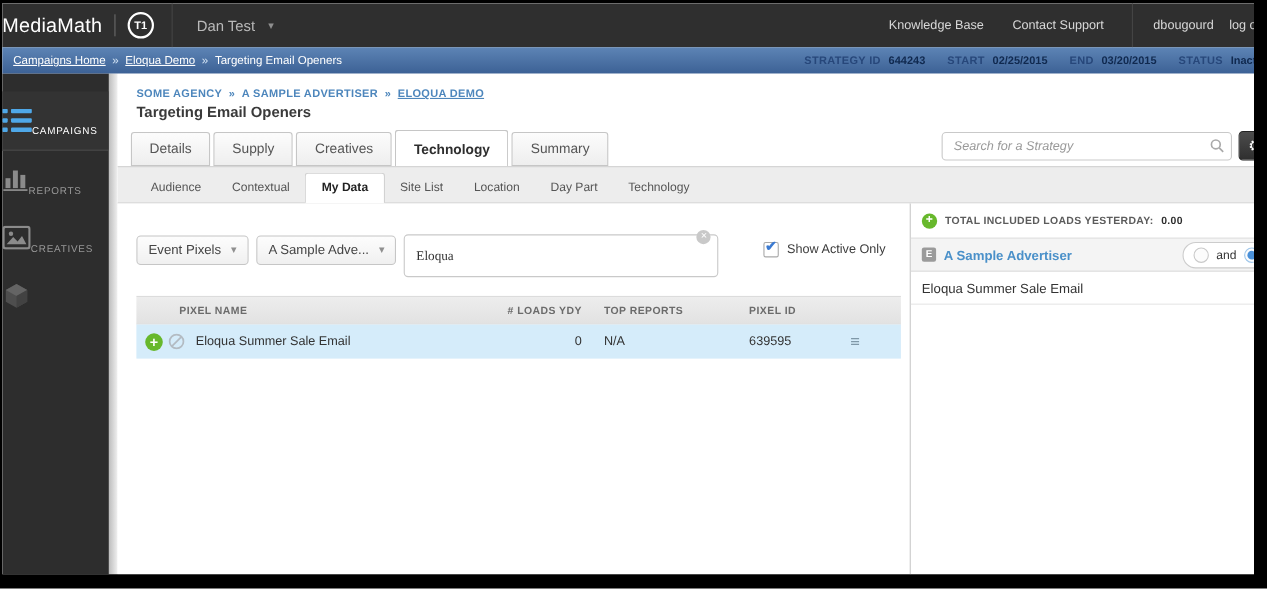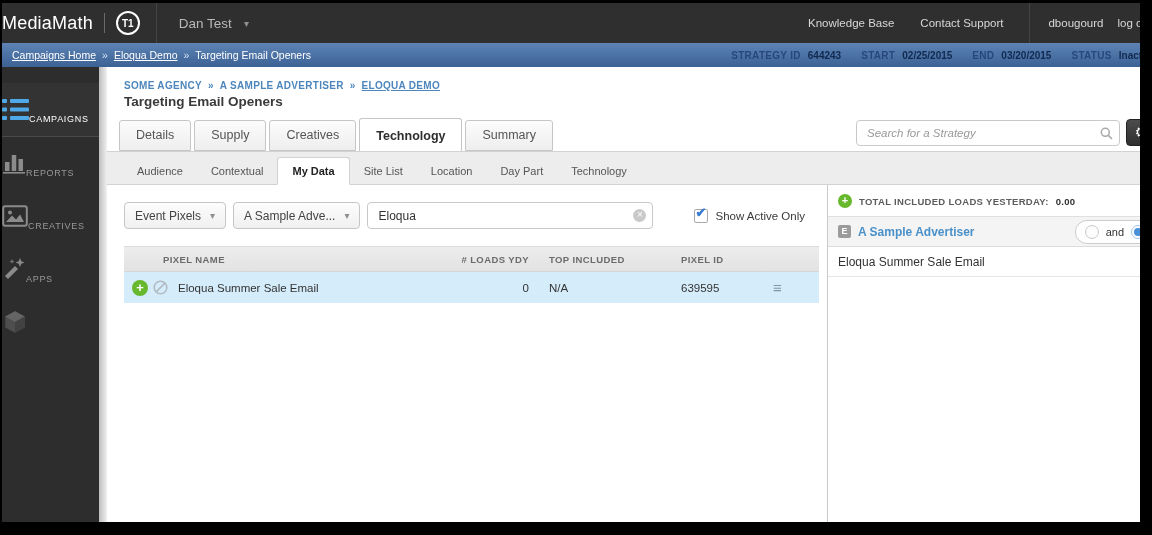--- a/index.html
+++ b/index.html
@@ -84,23 +84,23 @@
 
   
   .split { flex:1; display:flex; min-height:0; }
   .left-pane { flex:1; min-width:0; padding:17px 8px 0 17px; background:#fff; }
   .filter-row { display:flex; align-items:center; }
   .dropdown-btn { border:1px solid #c6c6c6; background:linear-gradient(#fdfdfd,#f0f0f0);
                   border-radius:4px; font-size:12px; color:#444; height:27px;
                   padding:0 10px; display:flex; align-items:center; gap:9px;
                   margin-right:7px; cursor:pointer; white-space:nowrap; }
   .pixel-search { position:relative; width:286px; }
-  .pixel-search input { width:100%; height:27px; border:1px solid #c9c9c9; border-radius:4px;
+  .pixel-search input { width:100%; height:39px; border:1px solid #c9c9c9; border-radius:4px;
                         padding:0 26px 0 10px; font-size:12px; color:#333;
-                        font-family:Liberation Sans, sans-serif; }
+                        font-family:Liberation Serif, serif;margin-top:11px; }
   .clear-btn { position:absolute; right:7px; top:7px; width:13px; height:13px; border-radius:50%;
                background:#c9c9c9; color:#fff; font-size:10px; line-height:12px;
                text-align:center; cursor:pointer; }
   .show-active { margin-left:auto; margin-right:14px; display:flex; align-items:center;
                  gap:8px; font-size:11.5px; color:#3b3b3b; }
   .checkbox { position:relative; width:14px; height:14px; background:#fff;
               border:1px solid #a9a9a9; border-radius:2px; cursor:pointer; }
   .checkbox .check { position:absolute; top:-5px; left:1px; color:#3b7ad1;
                      font-weight:700; font-size:13px; }
 
@@ -225,30 +225,20 @@
           <svg width="26" height="22" viewBox="0 0 26 22">
               <rect x="1.2" y="1.2" width="23.6" height="19.6" rx="2" fill="none" stroke="#8b8b8b" stroke-width="2"></rect>
               <circle cx="8" cy="7.5" r="2" fill="#8b8b8b"></circle>
               <path d="M4 17 L10 10.5 L14 14.5 L18 9.5 L22 17 Z" fill="#8b8b8b"></path>
             </svg>
         </span>
         <span class="side-label">CREATIVES</span>
       </div>
       <div class="side-item">
         <span class="icon-box">
-          <svg width="24" height="24" viewBox="0 0 24 24">
-              <path d="M3 19 L13 9 L16 12 L6 22 Z" fill="#8b8b8b"></path>
-              <path d="M18 1 L19.3 4.2 L22.5 5.5 L19.3 6.8 L18 10 L16.7 6.8 L13.5 5.5 L16.7 4.2 Z" fill="#8b8b8b"></path>
-              <path d="M10 2 L10.7 3.8 L12.5 4.5 L10.7 5.2 L10 7 L9.3 5.2 L7.5 4.5 L9.3 3.8 Z" fill="#777"></path>
-            </svg>
-        </span>
-        <span class="side-label">APPS</span>
-      </div>
-      <div class="side-item">
-        <span class="icon-box">
           <svg width="26" height="26" viewBox="0 0 24 24">
               <path d="M12 2 L21 7 V17 L12 22 L3 17 V7 Z" fill="#4e4e4e"></path>
               <path d="M12 2 L21 7 L12 12 L3 7 Z" fill="#646464"></path>
               <path d="M12 12 L21 7 V17 L12 22 Z" fill="#424242"></path>
             </svg>
         </span>
       </div>
     </nav>
 
     <div class="gutter"></div>
@@ -316,21 +306,21 @@
                 <span class="check">✔</span>
               </span>
               <span>Show Active Only</span>
             </div>
           </div>
 
           <div class="table">
             <div class="thead">
               <span class="col-name">PIXEL NAME</span>
               <span class="col-loads"># LOADS YDY</span>
-              <span class="col-ref">TOP INCLUDED</span>
+              <span class="col-ref">TOP REPORTS</span>
               <span class="col-id">PIXEL ID</span>
               <span class="col-menu"></span>
             </div>
             <div class="trow">
               <span class="row-name">
                 <span class="icon-plus">+</span>
                 <span class="icon-slash">
                   <svg width="15" height="15" viewBox="0 0 15 15">
                       <circle cx="7.5" cy="7.5" r="6.3" fill="none" stroke="#b3bbc2" stroke-width="1.6"></circle>
                       <line x1="3.4" y1="11.6" x2="11.6" y2="3.4" stroke="#b3bbc2" stroke-width="1.6"></line>

